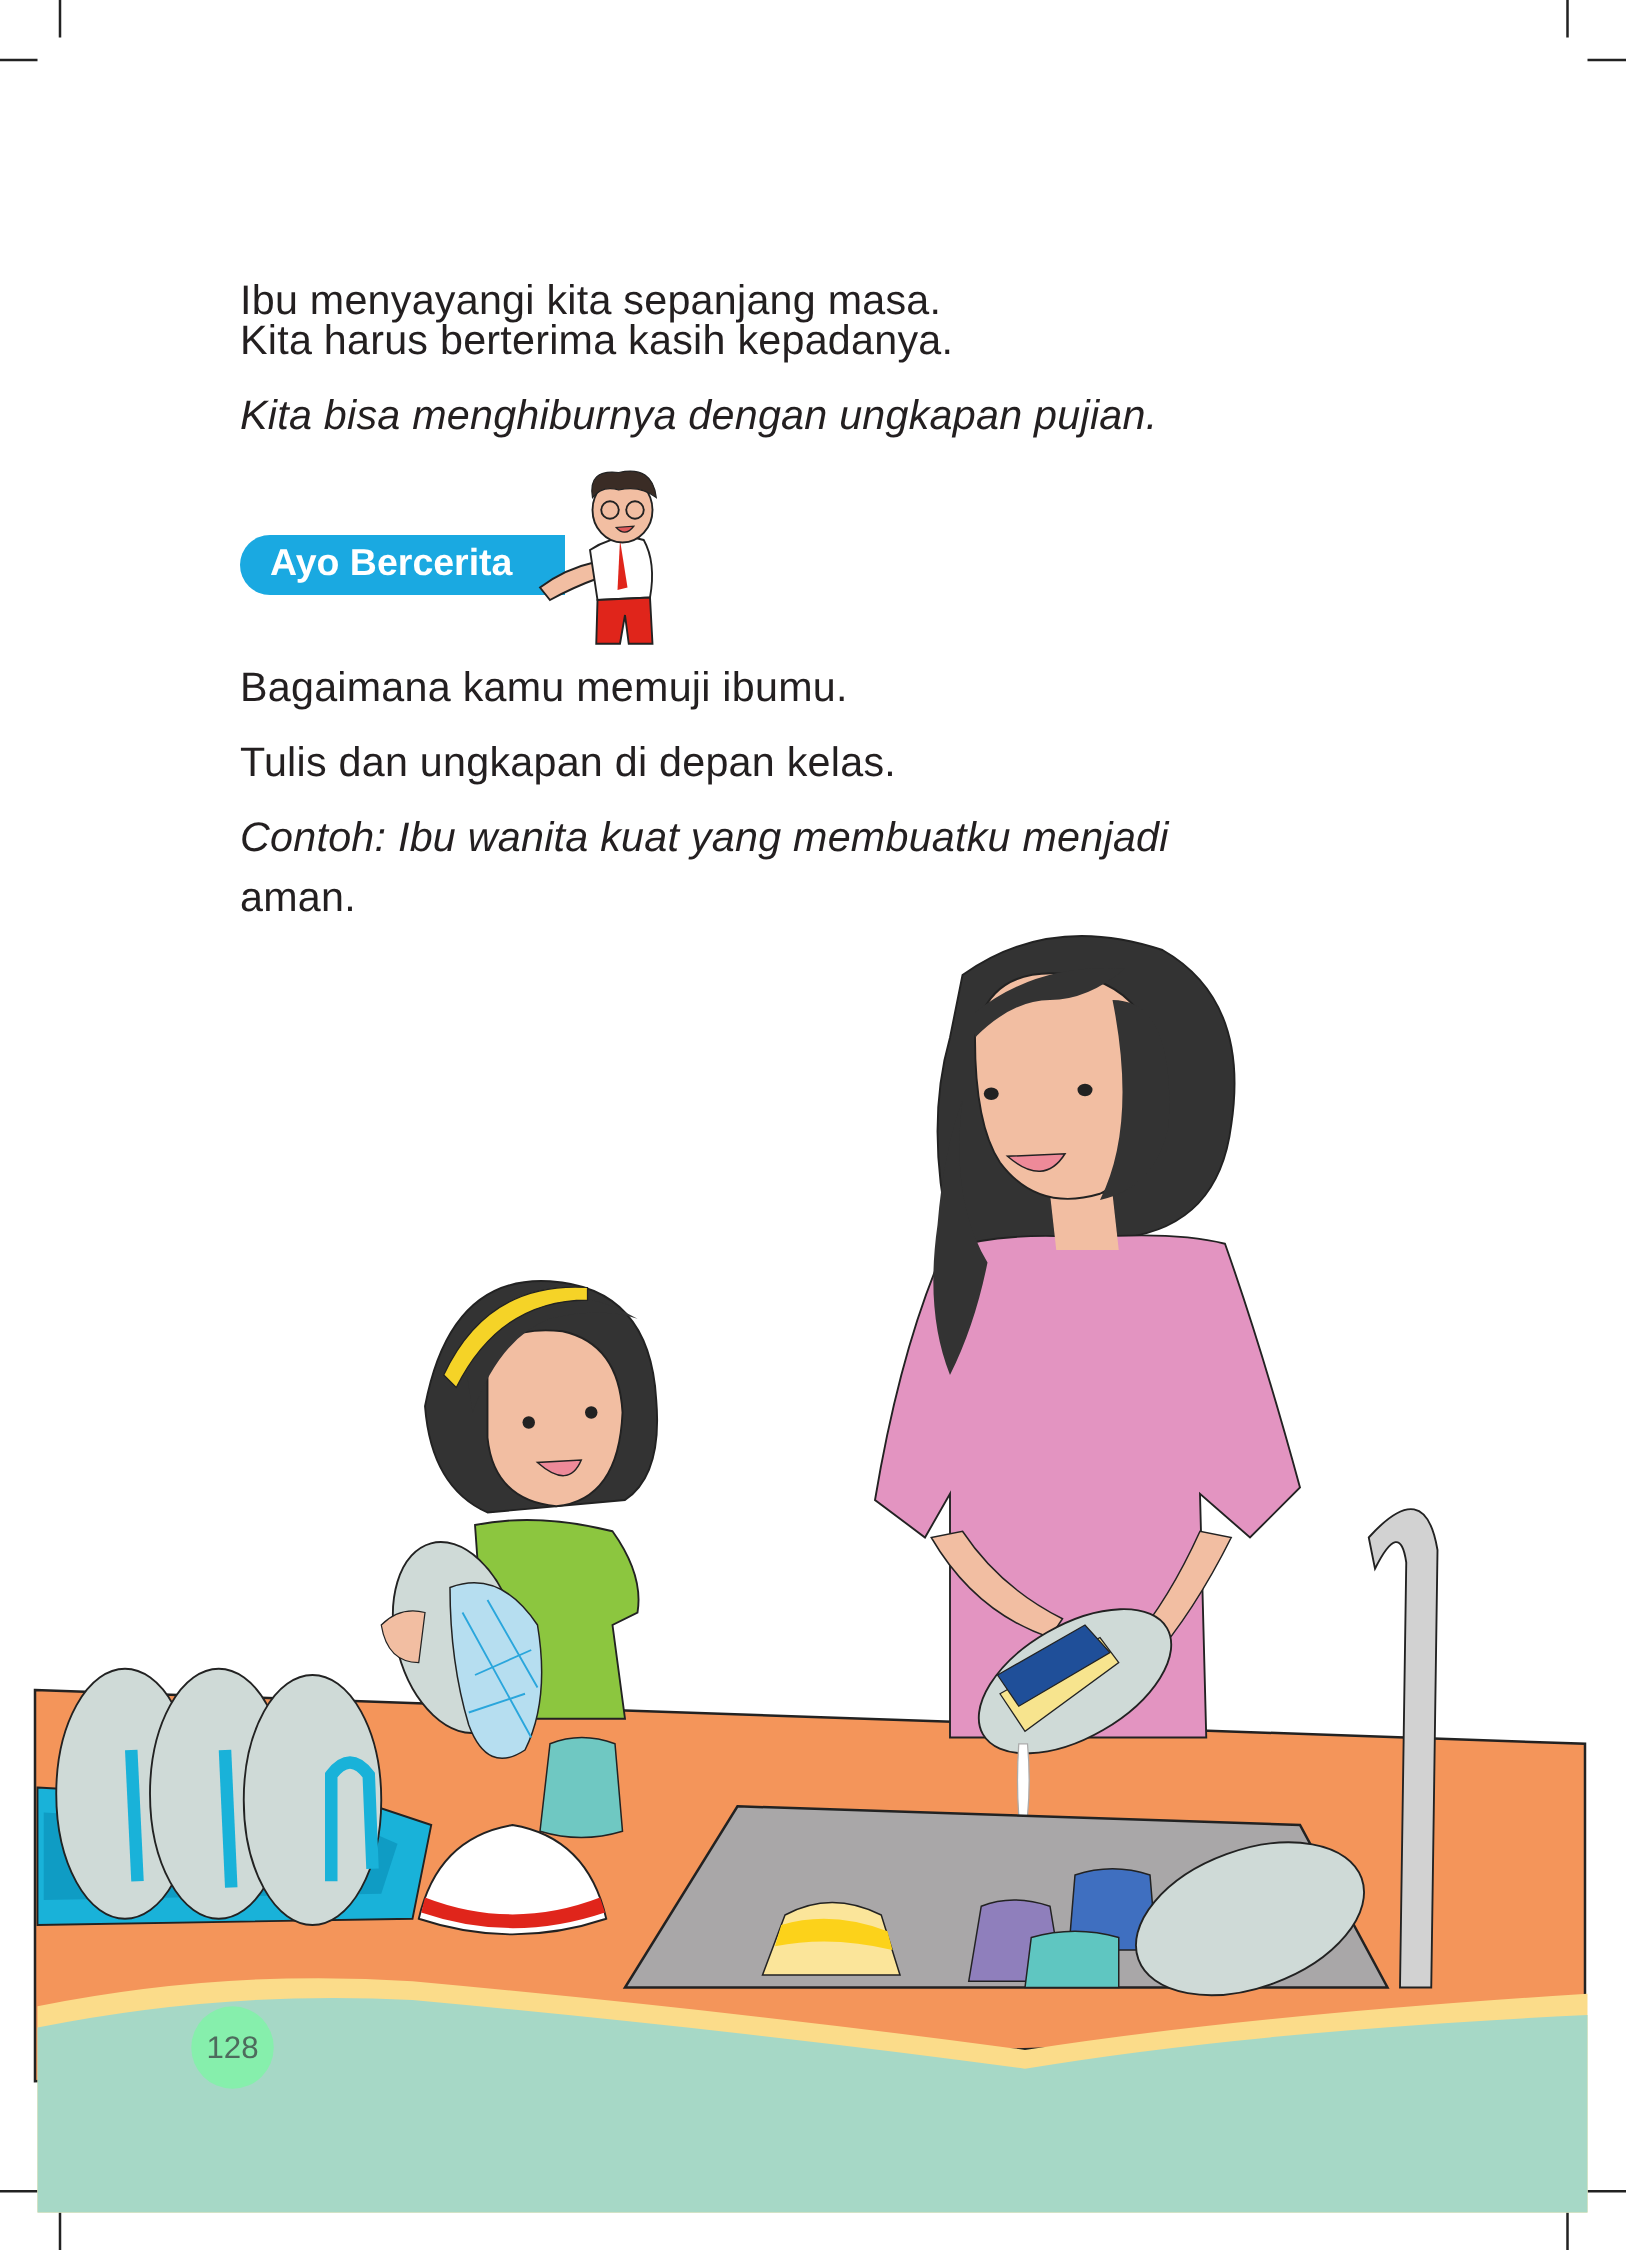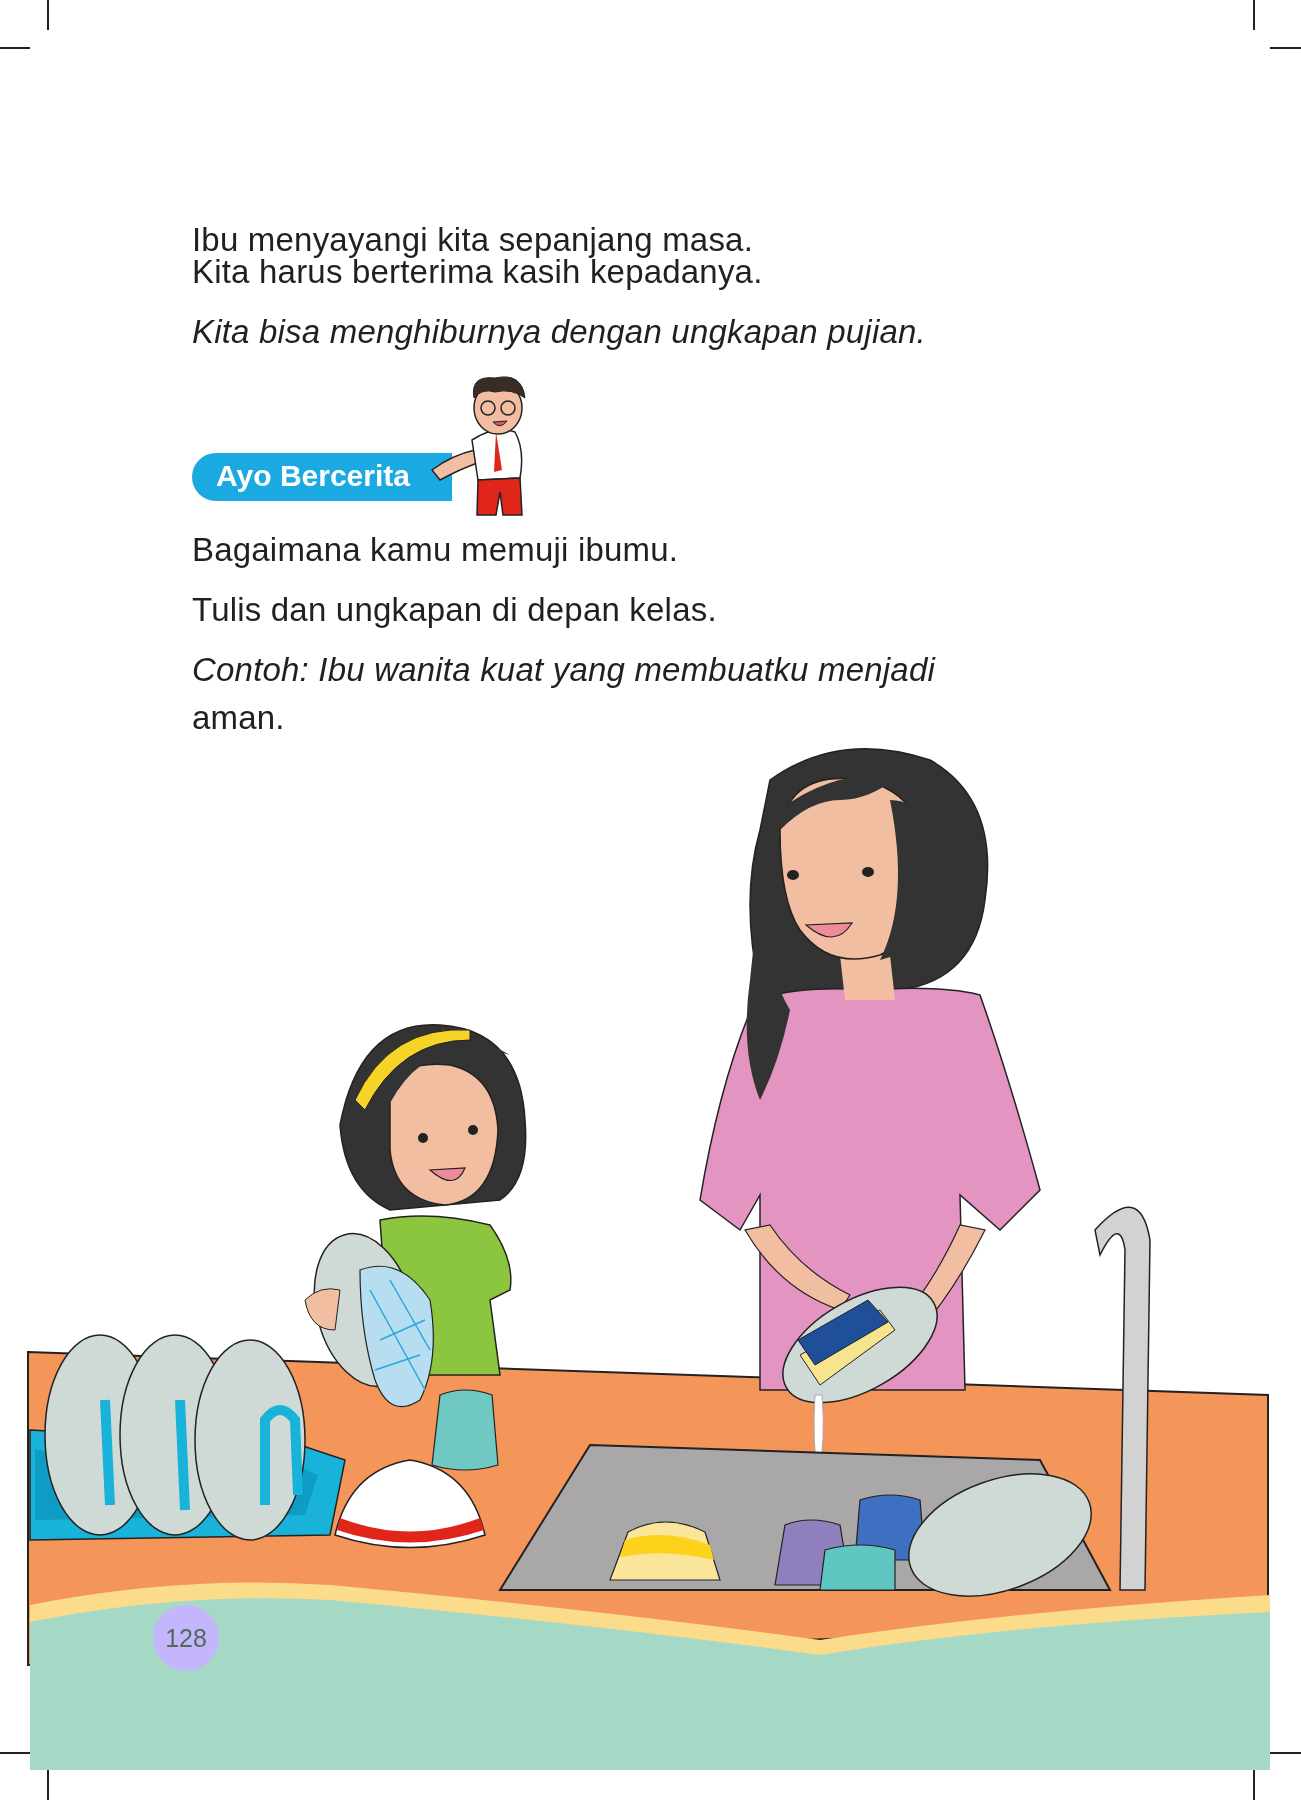--- a/index.html
+++ b/index.html
@@ -2,25 +2,25 @@
 <html><head>
 <meta charset="utf-8">
 <style>
   html, body { margin: 0; padding: 0; background: #ffffff; }
   body { width: 1301px; height: 1800px; position: relative; overflow: hidden;
          font-family: "Liberation Sans", "DejaVu Sans", sans-serif; color: #231f20; }
   .crop { position: absolute; background: #222; }
   .text-block { position: absolute; left: 192px; font-size: 33px; line-height: 33px; letter-spacing: 0.2px; }
   .line { position: absolute; left: 0; white-space: nowrap; }
   .badge { position: absolute; left: 192px; top: 428px; width: 260px; height: 48px;
-           background: #1aa9e1; border-radius: 24px 0 0 24px; margin-top: 25px; }
+           background: #1aa9e1; border-radius: 24px 0 0 24px; }
   .badge span { position: absolute; left: 24px; top: 6px; color: #fff; font-size: 30px; font-weight: bold; white-space: nowrap; }
   .illus { position: absolute; left: 0; top: 0; }
   .page-num { position: absolute; left: 153px; top: 1605px; width: 66px; height: 66px; border-radius: 50%;
-              background: #c4b5fd; color: #4e6b5d; font-size: 25px; line-height: 66px; text-align: center; }
+              background: #86efac; color: #4e6b5d; font-size: 25px; line-height: 66px; text-align: center; }
 </style>
 </head>
 <body>
 
 <div class="crop" style="left:47px;top:0;width:2px;height:30px;"></div>
 <div class="crop" style="left:0;top:47px;width:30px;height:2px;"></div>
 <div class="crop" style="left:1253px;top:0;width:2px;height:30px;"></div>
 <div class="crop" style="left:1270px;top:47px;width:31px;height:2px;"></div>
 <div class="crop" style="left:0;top:1752px;width:30px;height:2px;"></div>
 <div class="crop" style="left:47px;top:1770px;width:2px;height:30px;"></div>

